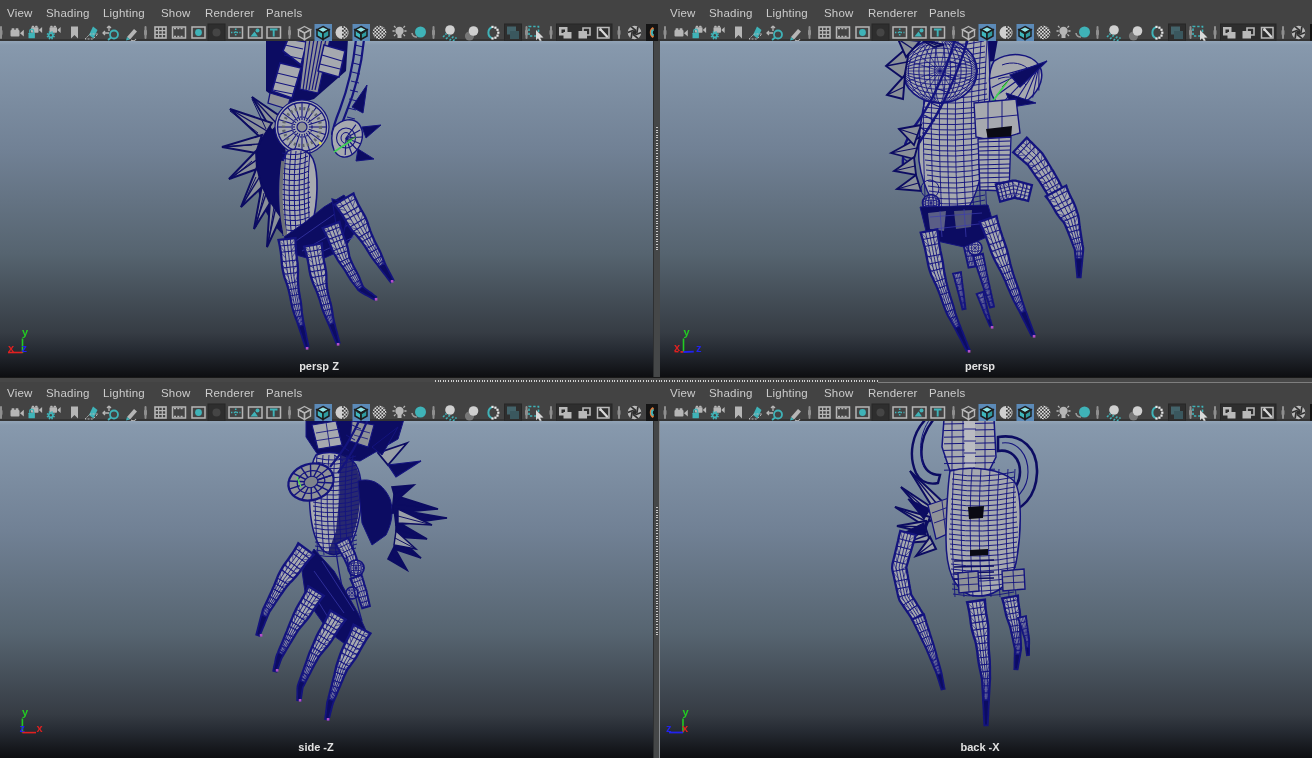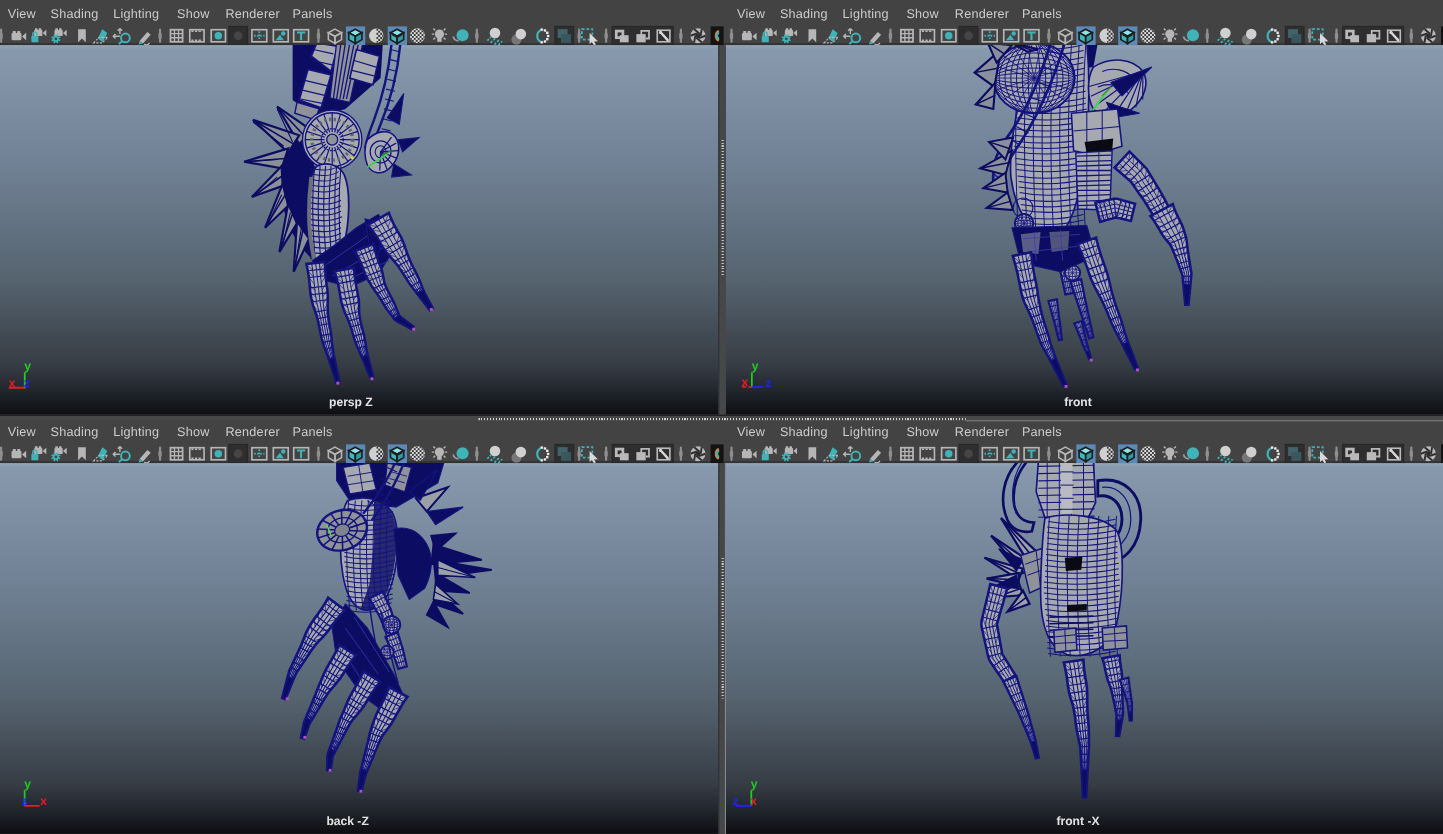--- a/index.html
+++ b/index.html
@@ -1079,21 +1079,21 @@
           <rect x="332.8" y="285" width="2.6" height="2.6" fill="#b44fc8"></rect>
           <rect x="374.8" y="294" width="2.6" height="2.6" fill="#b44fc8"></rect>
         </g>
         <text x="25.5" y="295" class="ax ay">y</text>
         <line x1="25.5" y1="297.5" x2="25.5" y2="311" stroke="#22cc22" stroke-width="1.6"></line>
         <line x1="16.5" y1="310.5" x2="25.5" y2="311" stroke="#e02020" stroke-width="1.6" stroke-dasharray="4 2"></line>
         <text x="16" y="309.5" class="ax axx">x</text>
         <line x1="25.5" y1="311" x2="35.8" y2="310.7" stroke="#2222ee" stroke-width="1.8"></line>
         <text x="38" y="310.5" class="ax az2">z</text>
       </svg>
-      <div class="vlabel" style="left:262px">front</div>
+      <div class="vlabel" style="left:262px">persp</div>
     </div>
   </div>
 <div class="panel" style="left:0px;top:380px;">
     <div class="mbar">
       <span class="mi" style="left:7px">View</span>
       <span class="mi" style="left:46px">Shading</span>
       <span class="mi" style="left:103px">Lighting</span>
       <span class="mi" style="left:161px">Show</span>
       <span class="mi" style="left:205px">Renderer</span>
       <span class="mi" style="left:266px">Panels</span>
@@ -1480,21 +1480,21 @@
           <rect x="275.8" y="248" width="2.6" height="2.6" fill="#b44fc8"></rect>
           <rect x="298.8" y="278" width="2.6" height="2.6" fill="#b44fc8"></rect>
           <rect x="326.8" y="297" width="2.6" height="2.6" fill="#b44fc8"></rect>
         </g>
         <text x="22" y="295" class="ax ay">y</text>
         <line x1="22.4" y1="297.5" x2="22.4" y2="311.6" stroke="#22cc22" stroke-width="1.6"></line>
         <text x="19.5" y="311" class="ax az2">z</text>
         <line x1="22.4" y1="311.6" x2="36" y2="311.6" stroke="#e02020" stroke-width="1.6"></line>
         <text x="36.5" y="310.5" class="ax axx">x</text>
       </svg>
-      <div class="vlabel" style="left:256px">back -Z</div>
+      <div class="vlabel" style="left:256px">side -Z</div>
     </div>
   </div>
 <div class="panel" style="left:658px;top:380px;">
     <div class="mbar">
       <span class="mi" style="left:12px">View</span>
       <span class="mi" style="left:51px">Shading</span>
       <span class="mi" style="left:108px">Lighting</span>
       <span class="mi" style="left:166px">Show</span>
       <span class="mi" style="left:210px">Renderer</span>
       <span class="mi" style="left:271px">Panels</span>
@@ -1789,21 +1789,21 @@
           <line x1="368.3" y1="228.6" x2="369.6" y2="234.0" stroke="#14147e" stroke-width="0.50"></line>
           <line x1="371.0" y1="228.4" x2="370.4" y2="234.0" stroke="#14147e" stroke-width="0.50"></line>
           <polygon points="368.0,226.4 368.1,227.5 368.3,228.6 368.4,229.7 368.6,230.8 368.7,231.9 368.9,233.0 369.0,234.1 371.0,233.9 371.0,232.8 371.0,231.7 371.0,230.6 371.0,229.5 371.0,228.4 371.0,227.3 371.0,226.2" fill="#0c0c62" stroke="#14147e" stroke-width="0.9"></polygon>
         </g>
         <text x="24.5" y="295" class="ax ay">y</text>
         <line x1="25" y1="297.5" x2="25" y2="311.5" stroke="#22cc22" stroke-width="1.6"></line>
         <text x="24" y="311" class="ax axx">x</text>
         <line x1="11" y1="311.5" x2="25" y2="311.5" stroke="#2222ee" stroke-width="1.8"></line>
         <text x="8" y="310.5" class="ax az2">z</text>
       </svg>
-      <div class="vlabel" style="left:262px">front -X</div>
+      <div class="vlabel" style="left:262px">back -X</div>
     </div>
   </div>
 <div class="vdseg" style="top:41px;height:336px">
     <div class="dots" style="top:86px;height:124px"></div>
   </div>
 <div class="vdseg" style="top:421px;height:337px">
     <div class="dots" style="top:86px;height:128px"></div>
     <div class="lite" style="top:0;height:337px"></div>
   </div>
 <div id="hd">

